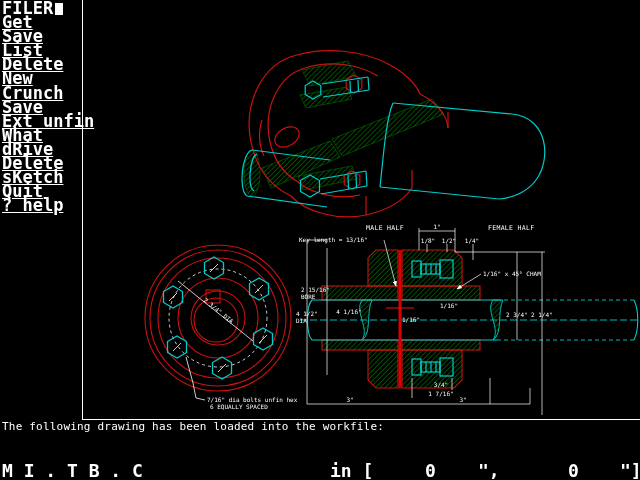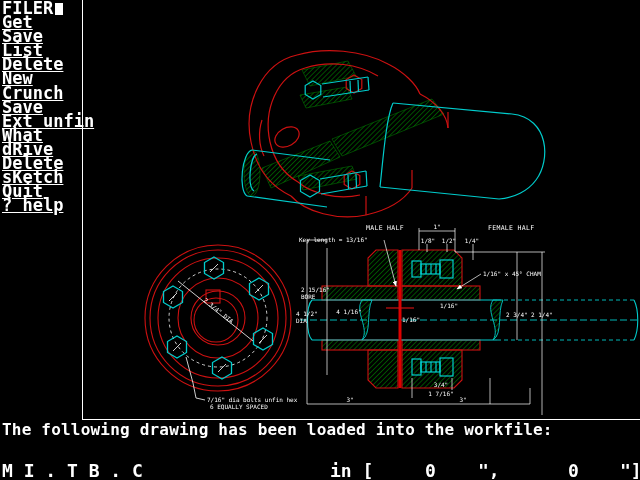--- a/index.html
+++ b/index.html
@@ -6,21 +6,21 @@
   #screen{
     position:relative;width:640px;height:480px;background:#000;overflow:hidden;
     font-family:"DejaVu Sans Mono",monospace;color:#fff;
   }
   .menu{position:absolute;left:2px;top:1px;width:78px;}
   .menu-row{height:14.1px;line-height:14.1px;font-size:17px;font-weight:bold;white-space:pre;text-decoration:underline;}
   .menu-title{display:inline-block;}
   .cursor-block{display:inline-block;width:8px;height:12px;background:#fff;vertical-align:middle;margin-left:2px;}
   .vdivider{position:absolute;left:82px;top:0;width:1px;height:419px;background:#fff;}
   .hdivider{position:absolute;left:82px;top:419px;width:558px;height:1px;background:#fff;}
-  .msg{position:absolute;left:2px;font-size:16px;font-weight:bold;white-space:pre;letter-spacing:0.2px;}
+  .msg{position:absolute;left:2px;font-size:11px;font-weight:normal;white-space:pre;letter-spacing:0.2px;}
   .msg1{top:420px;} .msg2{top:433px;}
   .statusbar{position:absolute;left:0;top:460px;width:640px;height:20px;font-size:18px;font-weight:bold;}
   .statusbar span{position:absolute;white-space:pre;}
   .st-left{left:2px;}
   .st-unit{left:330px;}
   .st-x{left:425px;}
   .st-xq{left:478px;}
   .st-y{left:568px;}
   .st-yq{left:620px;}
   svg{position:absolute;left:0;top:0;}

